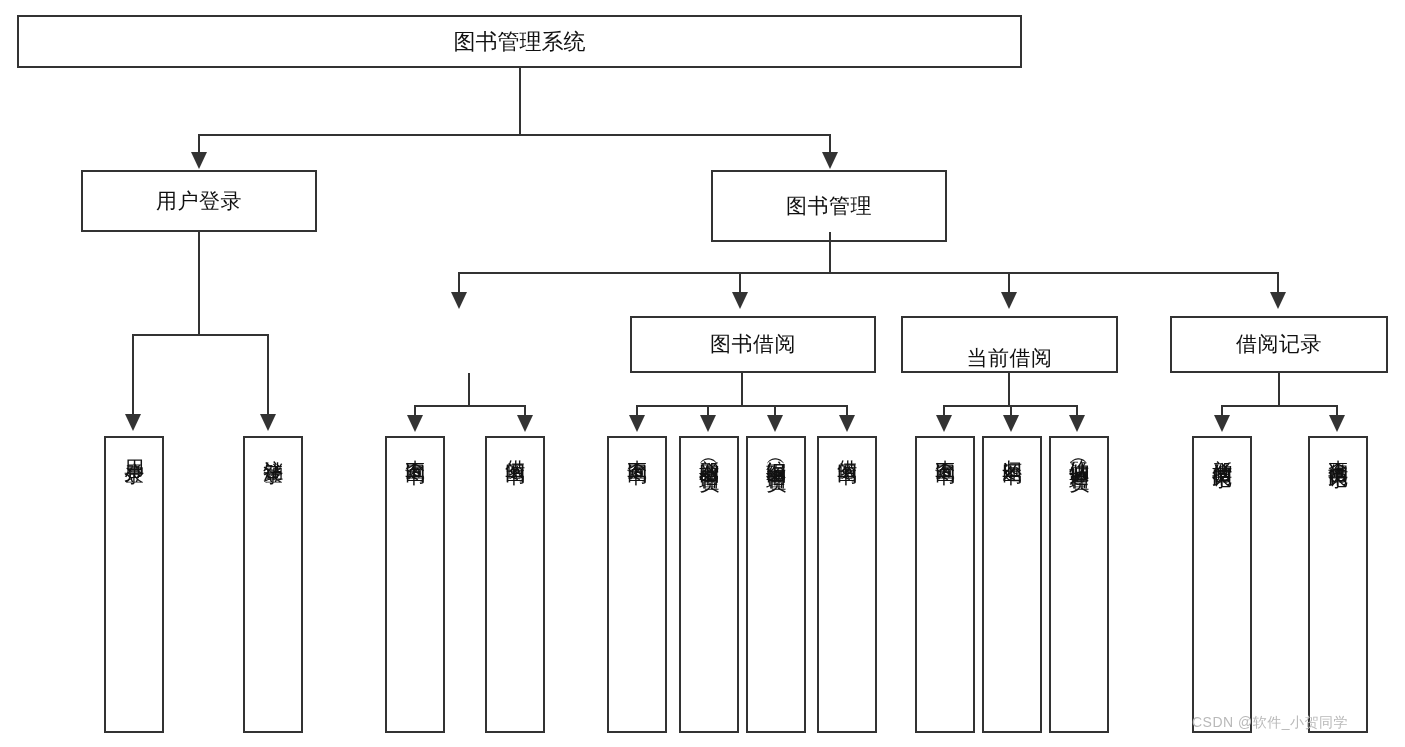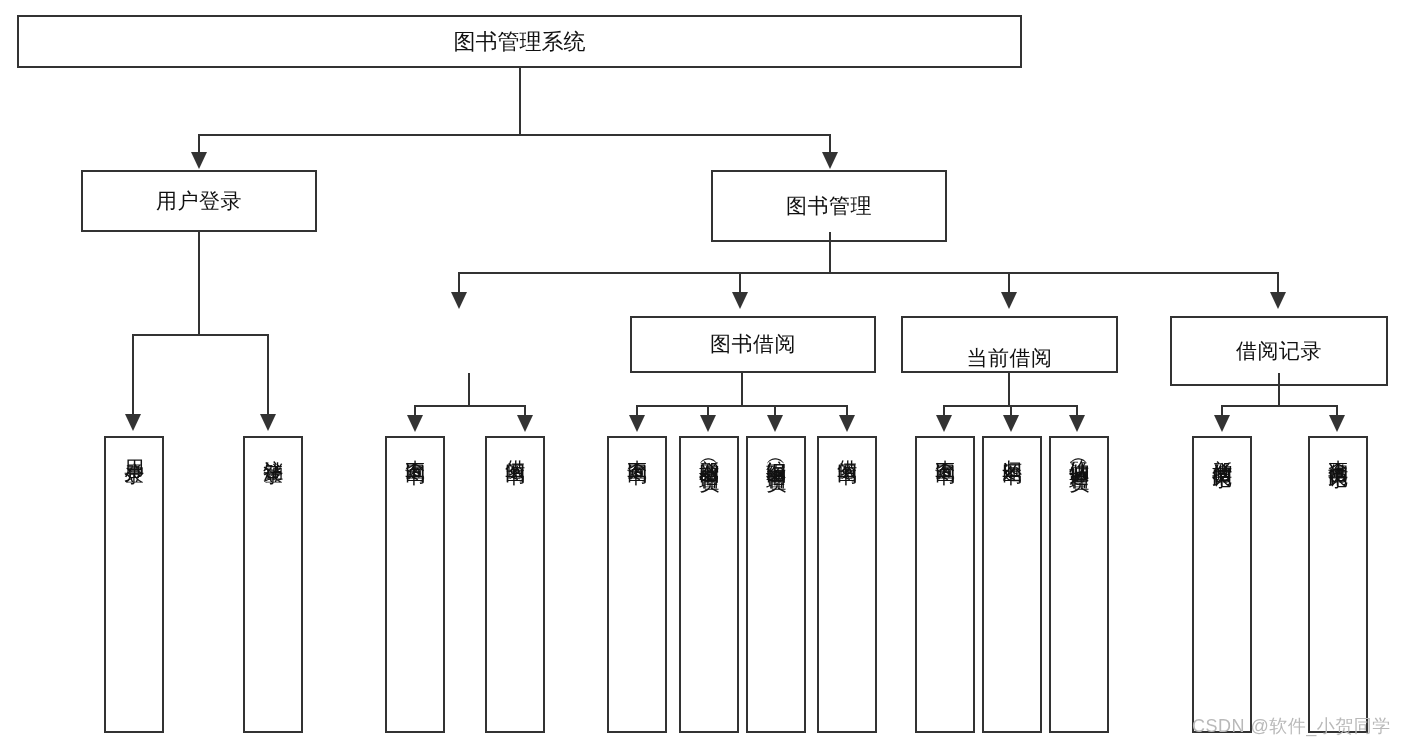--- a/index.html
+++ b/index.html
@@ -60,21 +60,21 @@
   .arrow {
     position: absolute;
     width: 0;
     height: 0;
     border-left: 8px solid transparent;
     border-right: 8px solid transparent;
     border-top: 17px solid #333333;
   }
   .watermark {
     position: absolute;
-    font-size: 18px;
+    font-size: 14px;
     color: #b9b9b9;
     white-space: nowrap;
     letter-spacing: 0.5px;
   }
 </style>
 </head>
 <body>
 
 <div id="canvas">
 
@@ -115,21 +115,21 @@
   <div class="arrow" style="left:732px; top:292px;"></div>
   <div class="arrow" style="left:1001px; top:292px;"></div>
   <div class="arrow" style="left:1270px; top:292px;"></div>
 
   <div class="node h" style="left:630px; top:316px; width:246px; height:57px;">
     <span>图书借阅</span>
   </div>
   <div class="node h" style="left:901px; top:316px; width:217px; height:57px;align-items:flex-end;">
     <span>当前借阅</span>
   </div>
-  <div class="node h" style="left:1170px; top:316px; width:218px; height:70px;">
+  <div class="node h" style="left:1170px; top:316px; width:218px; height:57px;">
     <span>借阅记录</span>
   </div>
 
   <div class="edge vline" style="left:468px; top:373px; width:2px; height:34px;"></div>
   <div class="edge hline" style="left:414px; top:405px; width:112px; height:2px;"></div>
   <div class="edge vline" style="left:414px; top:405px; width:2px; height:12px;"></div>
   <div class="edge vline" style="left:524px; top:405px; width:2px; height:12px;"></div>
   <div class="arrow" style="left:407px; top:415px;"></div>
   <div class="arrow" style="left:517px; top:415px;"></div>
 

